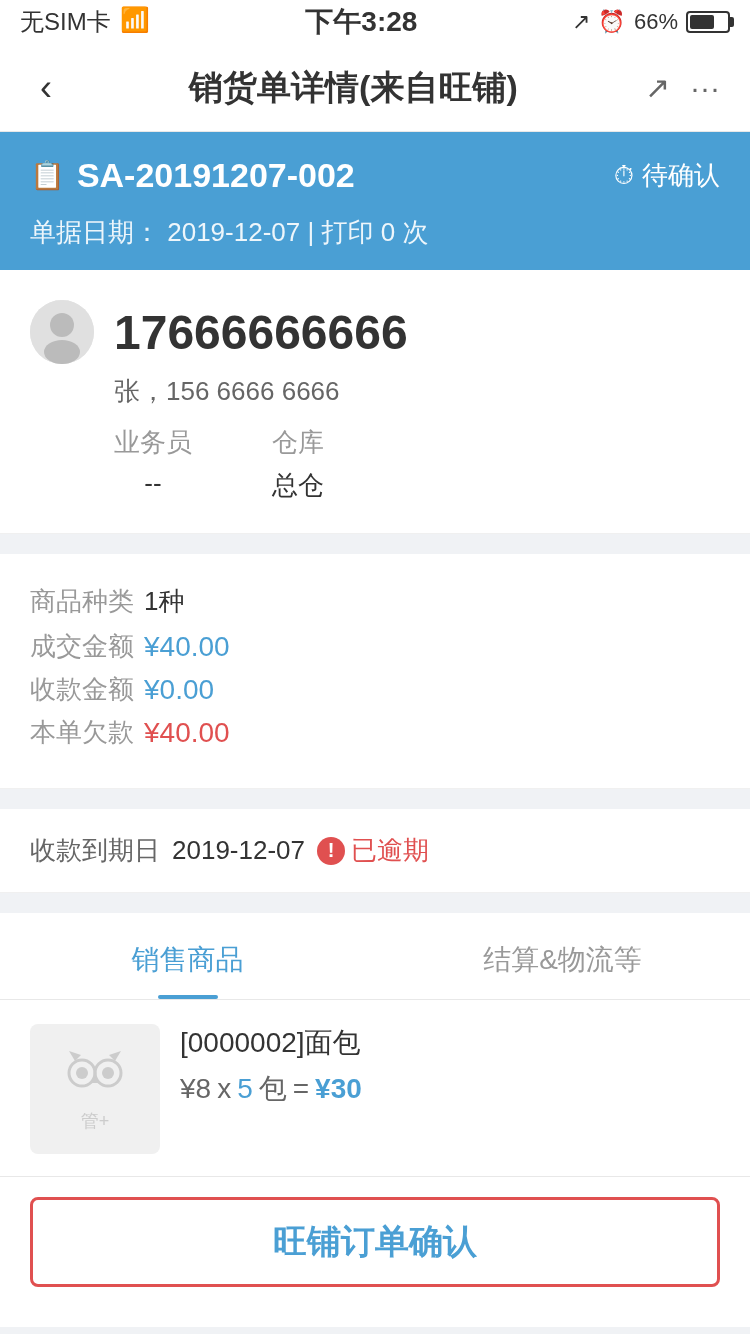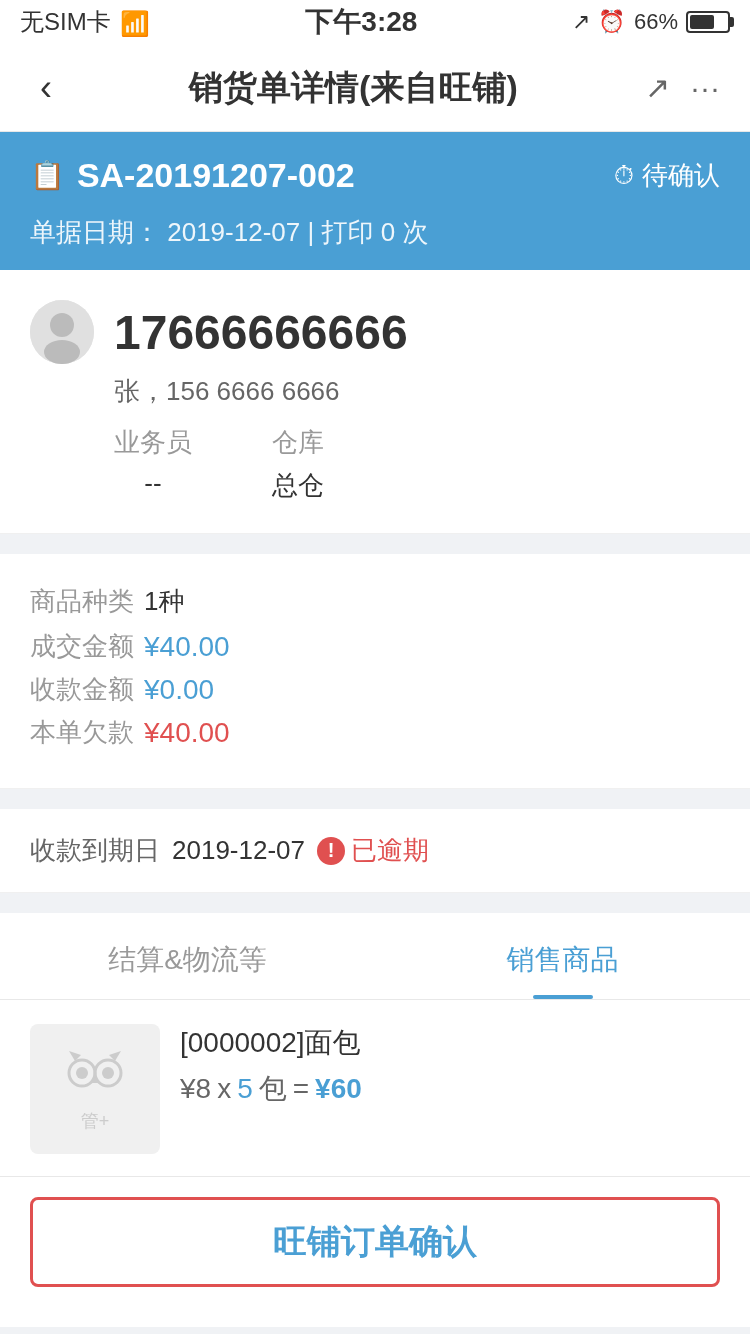--- a/index.html
+++ b/index.html
@@ -18,21 +18,21 @@
     .status-bar {
       background: #fff;
       height: 44px;
       display: flex;
       align-items: center;
       justify-content: space-between;
       padding: 0 20px;
       font-size: 24px;
       font-weight: 500;
     }
-    .status-left { display: flex; align-items: flex-end; gap: 10px; }
+    .status-left { display: flex; align-items: flex-start; gap: 10px; }
     .status-center { font-size: 28px; font-weight: 600; }
     .status-right { display: flex; align-items: center; gap: 8px; font-size: 22px; }
     .battery-icon {
       width: 44px; height: 22px;
       border: 2px solid #333;
       border-radius: 4px;
       position: relative;
       display: inline-flex;
       align-items: center;
       padding: 2px;
@@ -447,25 +447,25 @@
   <span class="due-label">收款到期日</span>
   <span class="due-date">2019-12-07</span>
   <div class="overdue-badge">
     <div class="overdue-dot">!</div>
     <span class="overdue-text">已逾期</span>
   </div>
 </div>
 
 <div class="tabs-section">
   <div class="tabs-header">
+    <div class="tab-item active">
+      <span>销售商品</span>
+    </div>
     <div class="tab-item">
       <span>结算&amp;物流等</span>
-    </div>
-    <div class="tab-item active">
-      <span>销售商品</span>
     </div>
   </div>
 
   <div class="product-section">
     <div class="product-item">
       <div class="product-thumb">
         <div class="product-thumb-inner">
 
           <svg width="80" height="60" viewBox="0 0 80 60" xmlns="http://www.w3.org/2000/svg">
 
@@ -483,21 +483,21 @@
         </div>
       </div>
       <div class="product-info">
         <div class="product-name">[0000002]面包</div>
         <div class="product-price">
           <span>¥8</span>
           <span> x </span>
           <span class="price-qty">5</span>
           <span>包</span>
           <span> = </span>
-          <span class="price-total">¥60</span>
+          <span class="price-total">¥30</span>
         </div>
       </div>
     </div>
   </div>
 </div>
 
 <div class="content-spacer"></div>
 
 <div class="bottom-bar">
   <button class="confirm-btn">旺铺订单确认</button>

